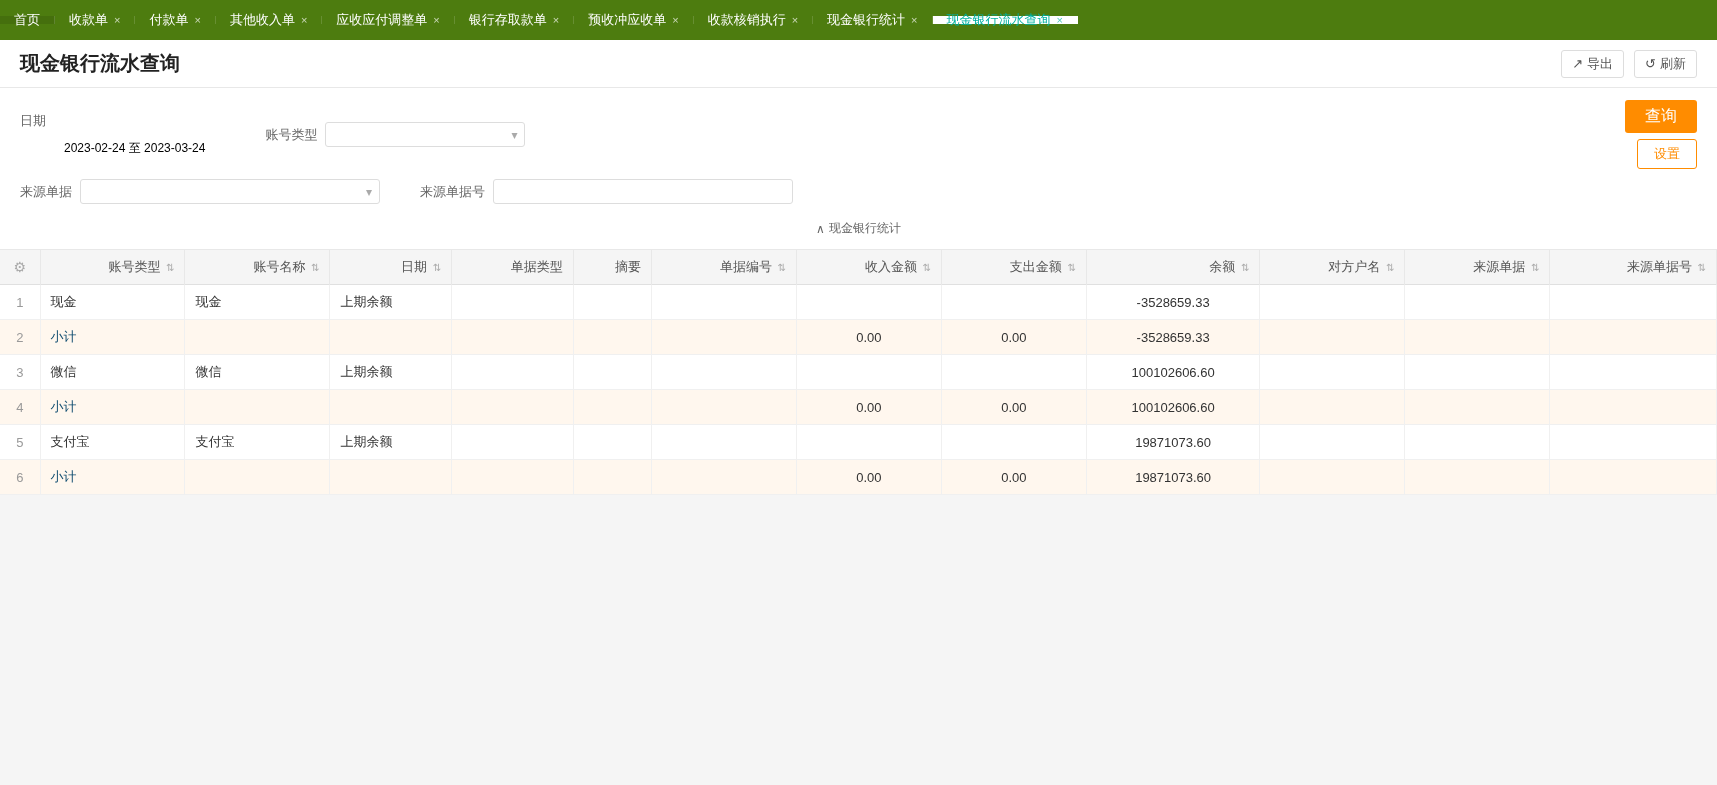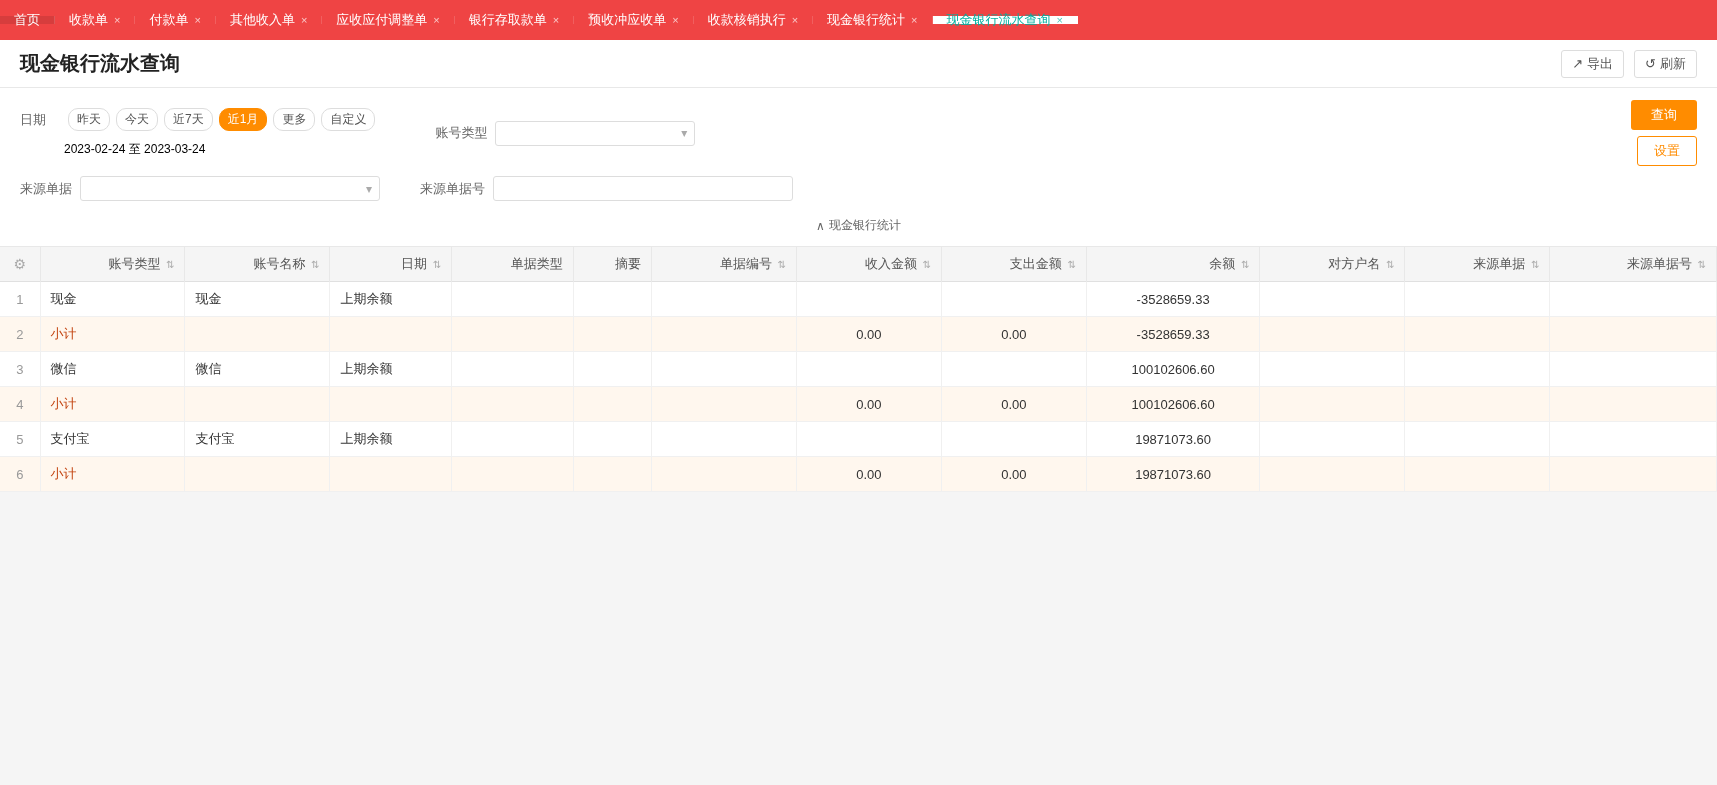--- a/index.html
+++ b/index.html
@@ -1,20 +1,20 @@
 <!DOCTYPE html>
 <html><head>
   <meta charset="utf-8">
   <style>
     * { box-sizing: border-box; margin: 0; padding: 0; font-family: 'Microsoft YaHei', Arial, sans-serif; }
     body { background: #f5f5f5; font-size: 13px; color: #333; }
 
     
     .top-nav {
-      background: #ef4444;
+      background: #4d7c0f;
       display: flex;
       align-items: center;
       height: 40px;
       padding: 16px 0;
       overflow: hidden;
     }
     .nav-item {
       padding: 0 14px;
       height: 100%;
       display: flex;
@@ -141,21 +141,21 @@
       font-size: 13px;
       min-width: 200px;
     }
     .btn-query {
       background: #ff8c00;
       color: #fff;
       border: none;
       border-radius: 3px;
       padding: 6px 20px;
       cursor: pointer;
-      font-size: 13px;
+      font-size: 16px;
     }
     .btn-settings {
       background: #fff;
       color: #ff8c00;
       border: 1px solid #ff8c00;
       border-radius: 3px;
       padding: 5px 16px;
       cursor: pointer;
       font-size: 13px;
       margin-left: 17px;
@@ -223,21 +223,21 @@
       border-right: 1px solid #f0f0f0;
     }
     tbody td:first-child {
       text-align: center;
       color: #999;
     }
     .td-number {
       text-align: center;
     }
     .td-orange {
-      color: #c2410c;
+      color: #0c4a6e;
     }
 
     .gear-icon { font-size: 14px; color: #aaa; cursor: pointer; }
   </style>
 </head>
 <body>
 
 <nav class="top-nav">
   <div class="nav-item home">
     <span>首页</span>
@@ -293,28 +293,20 @@
     </button>
   </div>
 </div>
 
 <div class="filter-area">
   <div class="filter-row">
 
     <div style="display:flex; align-items:flex-start; gap:10px; flex-direction:column;">
       <div style="display:flex; align-items:center; gap:8px;">
         <span class="filter-label">日期</span>
-        <div class="date-options">
-          <button class="date-btn">昨天</button>
-          <button class="date-btn">今天</button>
-          <button class="date-btn">近7天</button>
-          <button class="date-btn active">近1月</button>
-          <button class="date-btn">更多</button>
-          <button class="date-btn">自定义</button>
-        </div>
       </div>
       <div style="margin-left:44px;">
         <span class="date-range">2023-02-24 至 2023-03-24</span>
       </div>
     </div>
 
     <div style="display:flex; align-items:center; gap:8px; margin-left:40px; flex:1;">
       <span class="filter-label">账号类型</span>
       <div class="select-wrap">
         <select class="filter-select">

